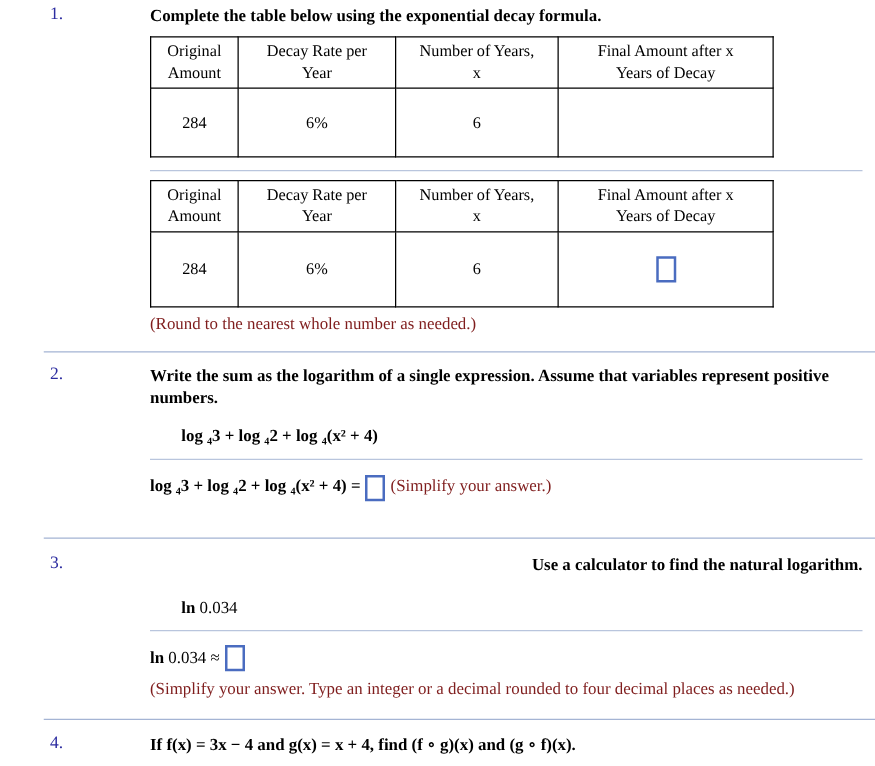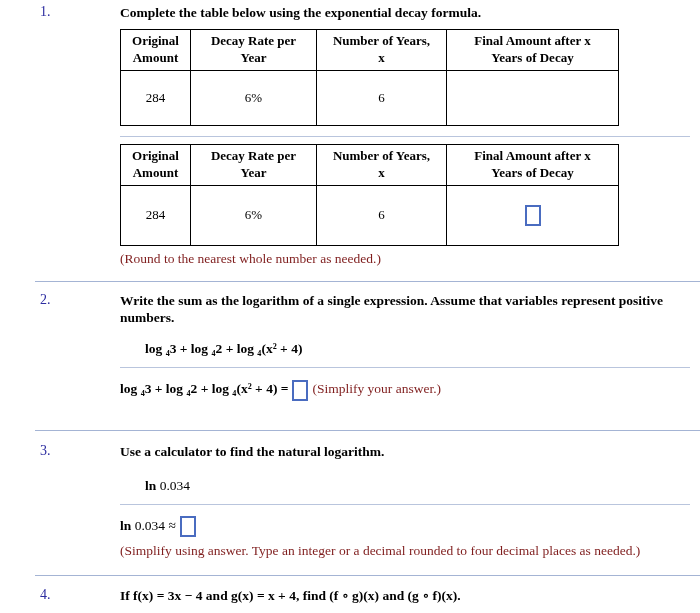--- a/index.html
+++ b/index.html
@@ -18,21 +18,21 @@
   .sep { border-top:1px solid #a4b4d4; margin-left:35px; height:0; }
   .inner-sep { border-top:1px solid #b9c5dd; margin:8px 0; height:0; }
 
   .prompt { margin-bottom:8px; line-height:1.28;font-weight:bold; }
   .hint { color:#7f1d1d; }
 
   table.decay { border-collapse:collapse; background:#fff; }
   table.decay th, table.decay td {
     border:1px solid #000; text-align:center; font-size:13px; vertical-align:middle;
   }
-  table.decay th { font-weight:bold; padding:3px 8px; }
+  table.decay th { font-weight:normal; padding:3px 8px; }
   table.decay td { padding:19px 8px; height:21px; }
   .hl { display:block; line-height:1.3; }
   .w1 { width:70px; } .w2 { width:126px; } .w3 { width:130px; } .w4 { width:172px; }
   tr.answer-row td { height:29px; }
 
   .ansbox {
     display:inline-block; width:16px; height:21px;
     border:2px solid #4a6cc0; background:#fff;
     vertical-align:middle; margin:0 4px; padding:0;
   }
@@ -44,21 +44,21 @@
 
   .p1 { padding-top:2px; }
   .p1 .inner-sep { margin:10px 0 7px 0; }
   .p1-bottom { margin-bottom:14px; }
 
   .p2 { padding-top:10px; }
   .p2 .prompt { margin-bottom:15px; width:575px; }
   .p2 { padding-bottom:28px; }
 
   .p3 { padding-top:12px; padding-bottom:14px; }
-  .p3 .prompt { margin-bottom:17px; }
+  .p3 .prompt { margin-bottom:17px;text-align:right; }
   .hint3 { max-width:552px; line-height:1.4; margin-top:3px; }
 
   .p4 { padding-top:11px; }
   .p4 .prompt { margin-bottom:33px; }
   .mt { margin-top:24px; }
 </style>
 </head>
 <body>
 
 <div class="page">
@@ -154,21 +154,21 @@
       <p class="prompt">Use a calculator to find the natural logarithm.</p>
       <p class="display">
         <span class="bold">ln</span>
         <span>0.034</span>
       </p>
       <div class="inner-sep"></div>
       <p class="answer-line">
         <span class="bold">ln</span>
         <span>0.034 ≈</span><span class="ansbox"></span>
       </p>
-      <p class="hint hint3">(Simplify using answer. Type an integer or a decimal rounded to four decimal places as needed.)</p>
+      <p class="hint hint3">(Simplify your answer. Type an integer or a decimal rounded to four decimal places as needed.)</p>
     </div>
   </section>
 
   <div class="sep"></div>
 
   <section class="problem p4">
     <div class="pnum">4.</div>
     <div class="pcontent">
       <p class="prompt">If f(x) = 3x − 4 and g(x) = x + 4, find (f ∘ g)(x) and (g ∘ f)(x).</p>
       <p class="answer-line">

